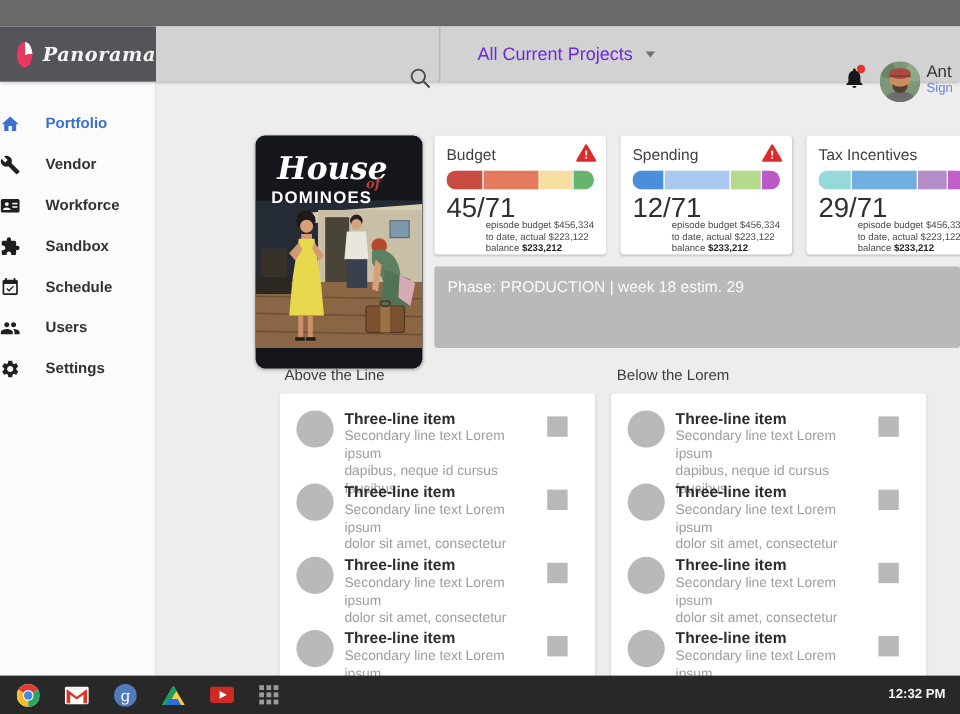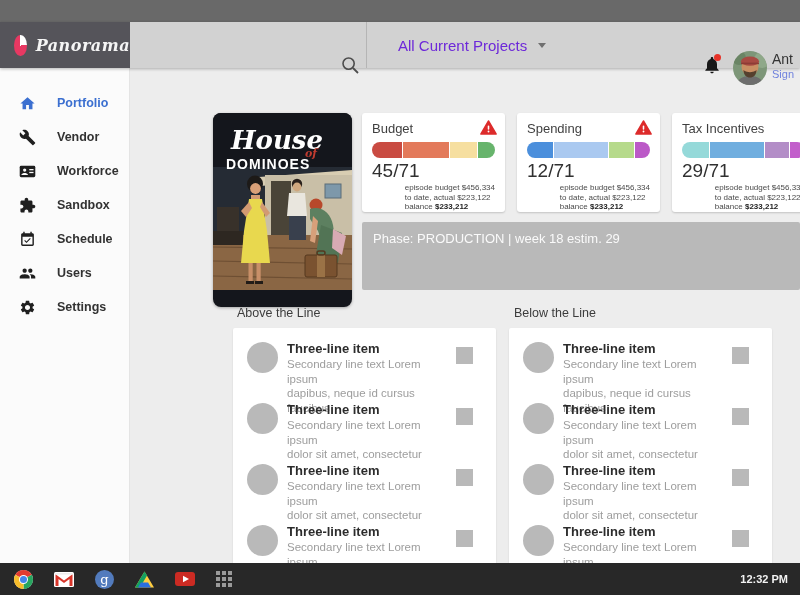--- a/index.html
+++ b/index.html
@@ -25,39 +25,39 @@
   .bell{position:absolute;left:702px;top:33px;width:20px;height:20px;cursor:pointer}
   .bell-dot{position:absolute;left:12px;top:-1px;width:7px;height:7px;border-radius:50%;background:#e63228}
   .avatar{position:absolute;left:733px;top:29px;width:34px;height:34px;border-radius:50%;
           overflow:hidden;cursor:pointer}
   .user-box{position:absolute;left:772px;top:30px;width:60px}
   .user-name{font-size:14px;color:#333;line-height:15px}
   .user-sign{font-size:11px;color:#6f81dd;line-height:14px;cursor:pointer}
   
   .sidebar{position:absolute;left:0;top:68px;width:130px;height:527px;background:#fbfbfb;
            border-right:1px solid #e4e4e4;padding-top:18px;z-index:5}
-  .side-item{height:34px;display:flex;align-items:center;padding-left:19px;cursor:pointer}
+  .side-item{height:34px;display:flex;align-items:center;cursor:pointer}
   .side-item .ic{width:17px;height:17px;flex:0 0 17px;color:#1f1f1f}
   .side-item .lbl{margin-left:21px;font-size:12.5px;font-weight:600;color:#323232}
   .side-item.active .ic{color:#3b6fd0}
   .side-item.active .lbl{color:#3b6fd0}
   
   .breadcrumb{position:absolute;left:172px;top:95px;font-size:12.5px;color:#8f8f8f}
   .breadcrumb .root{color:#3a3a3a;cursor:pointer}
   .poster{position:absolute;left:213px;top:113px;width:139px;height:194px;border-radius:8px;
           overflow:hidden;background:#14161c;box-shadow:0 1px 3px rgba(0,0,0,.3)}
   .mcard{position:absolute;top:113px;width:143px;height:99px;background:#fff;border-radius:3px;
          box-shadow:0 1px 2px rgba(0,0,0,.18);cursor:pointer}
   .mcard .ttl{position:absolute;left:10px;top:8px;font-size:13px;color:#3f3f3f}
   .mcard .warn{position:absolute;right:8px;top:6px;width:17px;height:17px}
   .mcard .bar{position:absolute;left:10px;top:29px;right:10px;height:16px;border-radius:8px;
               overflow:hidden;display:flex}
   .mcard .bar span{height:100%}
   .mcard .bar span + span{border-left:1px solid #fff}
-  .mcard .val{position:absolute;left:10px;top:47px;font-size:19px;color:#303030}
+  .mcard .val{position:absolute;left:10px;top:47px;font-size:23px;color:#303030}
   .mcard .dets{position:absolute;right:10px;top:70px;font-size:8px;
                line-height:9.5px;color:#4a4a4a}
   .mcard .dets b{color:#222}
   .phase{position:absolute;left:362px;top:222px;width:438px;height:68px;background:#b9b9b9;
          border-radius:2px;color:#fafafa;font-size:13px;padding:9px 11px}
   .col-hdr{position:absolute;top:306px;font-size:12.5px;color:#3c3c3c}
   .list-card{position:absolute;top:328px;width:263px;height:267px;background:#fff;
              border-radius:2px 2px 0 0;box-shadow:0 1px 2px rgba(0,0,0,.12);padding-top:12px}
   .row{position:relative;height:61px;cursor:pointer}
   .row-avatar{position:absolute;left:14px;top:2px;width:31px;height:31px;border-radius:50%;background:#b9b9b9}
@@ -267,21 +267,21 @@
     <div class="dets">
       <div>episode budget $456,334</div>
       <div>to date, actual $223,122</div>
       <div><span>balance </span><b>$233,212</b></div>
     </div>
   </div>
 
   <div class="phase"><span>Phase: PRODUCTION | week 18 estim. 29</span></div>
 
   <div class="col-hdr" style="left:237px">Above the Line</div>
-  <div class="col-hdr" style="left:514px">Below the Line</div>
+  <div class="col-hdr" style="left:514px">Below the Lorem</div>
 
   <div class="list-card" style="left:233px">
     <div class="row">
       <span class="row-avatar"></span>
       <span class="row-texts">
         <span class="row-title">Three-line item</span>
         <span class="row-line l1">Secondary line text Lorem ipsum</span>
         <span class="row-line l2">dapibus, neque id cursus faucibus</span>
       </span>
       <span class="row-square"></span>

